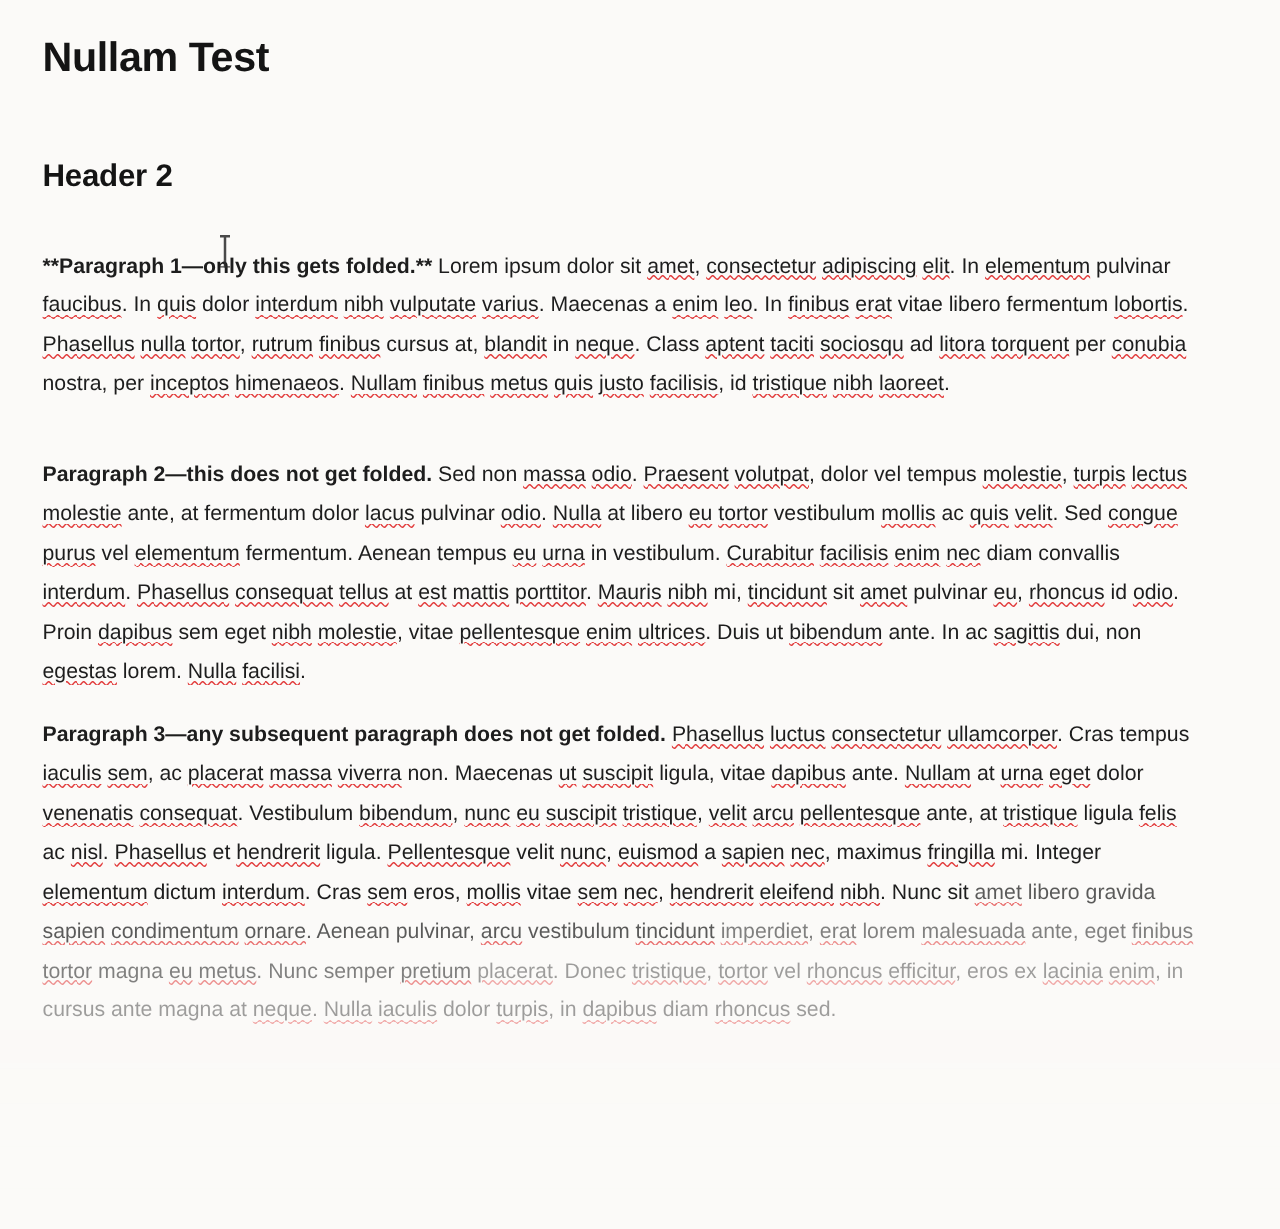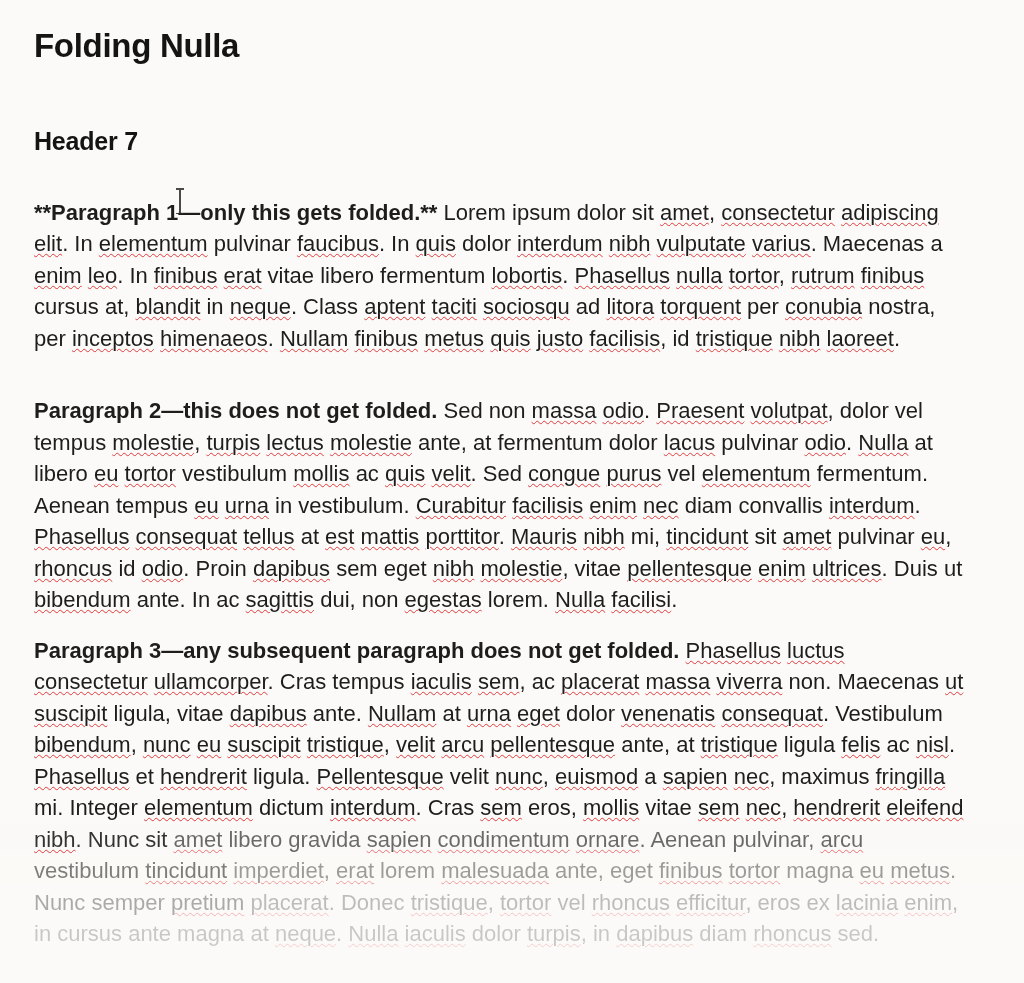--- a/index.html
+++ b/index.html
@@ -34,21 +34,21 @@
   }
   .doc-header-1 {
     font-size: 25px;
     font-weight: bold;
     margin: 60px 0 0 0;
     line-height: 1.2;
     color: #141414;
     letter-spacing: -0.2px;
   }
   .para {
-    font-size: 22px;
+    font-size: 17px;
     line-height: 31.5px;
     margin: 41px 0 0 0;
     color: #1d1d1d;
     max-width: 930px;
     text-align: left;
   }
   .para.p3 {
     margin-top: 19px;
   }
   .para b {
@@ -106,23 +106,23 @@
     height: 34px;
     background: linear-gradient(to bottom, rgba(251,250,248,0) 0%, #fbfaf8 70%);
     pointer-events: none;
   }
 </style>
 </head>
 <body>
 
 <div class="page">
 
-  <h1 class="doc-title">Folding Nulla</h1>
+  <h1 class="doc-title">Nullam Test</h1>
 
-  <h2 class="doc-header-1">Header 7</h2>
+  <h2 class="doc-header-1">Header 2</h2>
 
   <p class="para">
     <b>**Paragraph 1—only this gets folded.**</b><span> Lorem ipsum dolor sit <span class="sq">amet</span>, <span class="sq">consectetur</span> <span class="sq">adipiscing</span> <span class="sq">elit</span>. In <span class="sq">elementum</span> pulvinar <span class="sq">faucibus</span>. In <span class="sq">quis</span> dolor <span class="sq">interdum</span> <span class="sq">nibh</span> <span class="sq">vulputate</span> <span class="sq">varius</span>. Maecenas a <span class="sq">enim</span> <span class="sq">leo</span>. In <span class="sq">finibus</span> <span class="sq">erat</span> vitae libero fermentum <span class="sq">lobortis</span>. <span class="sq">Phasellus</span> <span class="sq">nulla</span> <span class="sq">tortor</span>, <span class="sq">rutrum</span> <span class="sq">finibus</span> cursus at, <span class="sq">blandit</span> in <span class="sq">neque</span>. Class <span class="sq">aptent</span> <span class="sq">taciti</span> <span class="sq">sociosqu</span> ad <span class="sq">litora</span> <span class="sq">torquent</span> per <span class="sq">conubia</span> nostra, per <span class="sq">inceptos</span> <span class="sq">himenaeos</span>. <span class="sq">Nullam</span> <span class="sq">finibus</span> <span class="sq">metus</span> <span class="sq">quis</span> <span class="sq">justo</span> <span class="sq">facilisis</span>, id <span class="sq">tristique</span> <span class="sq">nibh</span> <span class="sq">laoreet</span>.</span>
   </p>
 
   <p class="para">
     <b>Paragraph 2—this does not get folded.</b><span> Sed non <span class="sq">massa</span> <span class="sq">odio</span>. <span class="sq">Praesent</span> <span class="sq">volutpat</span>, dolor vel tempus <span class="sq">molestie</span>, <span class="sq">turpis</span> <span class="sq">lectus</span> <span class="sq">molestie</span> ante, at fermentum dolor <span class="sq">lacus</span> pulvinar <span class="sq">odio</span>. <span class="sq">Nulla</span> at libero <span class="sq">eu</span> <span class="sq">tortor</span> vestibulum <span class="sq">mollis</span> ac <span class="sq">quis</span> <span class="sq">velit</span>. Sed <span class="sq">congue</span> <span class="sq">purus</span> vel <span class="sq">elementum</span> fermentum. Aenean tempus <span class="sq">eu</span> <span class="sq">urna</span> in vestibulum. <span class="sq">Curabitur</span> <span class="sq">facilisis</span> <span class="sq">enim</span> <span class="sq">nec</span> diam convallis <span class="sq">interdum</span>. <span class="sq">Phasellus</span> <span class="sq">consequat</span> <span class="sq">tellus</span> at <span class="sq">est</span> <span class="sq">mattis</span> <span class="sq">porttitor</span>. <span class="sq">Mauris</span> <span class="sq">nibh</span> mi, <span class="sq">tincidunt</span> sit <span class="sq">amet</span> pulvinar <span class="sq">eu</span>, <span class="sq">rhoncus</span> id <span class="sq">odio</span>. Proin <span class="sq">dapibus</span> sem eget <span class="sq">nibh</span> <span class="sq">molestie</span>, vitae <span class="sq">pellentesque</span> <span class="sq">enim</span> <span class="sq">ultrices</span>. Duis ut <span class="sq">bibendum</span> ante. In ac <span class="sq">sagittis</span> dui, non <span class="sq">egestas</span> lorem. <span class="sq">Nulla</span> <span class="sq">facilisi</span>.</span>
   </p>
 
   <p class="para p3">

